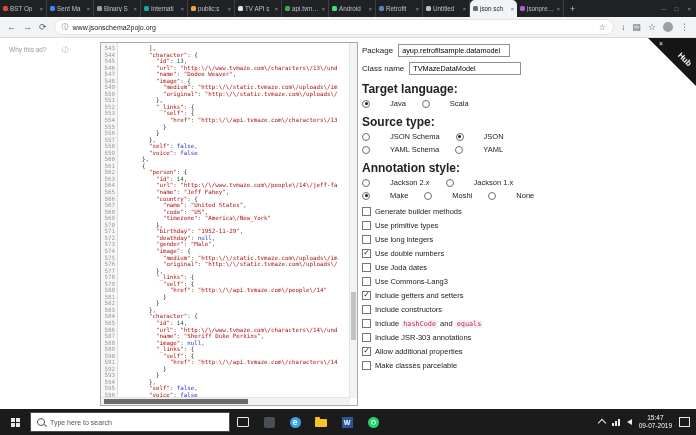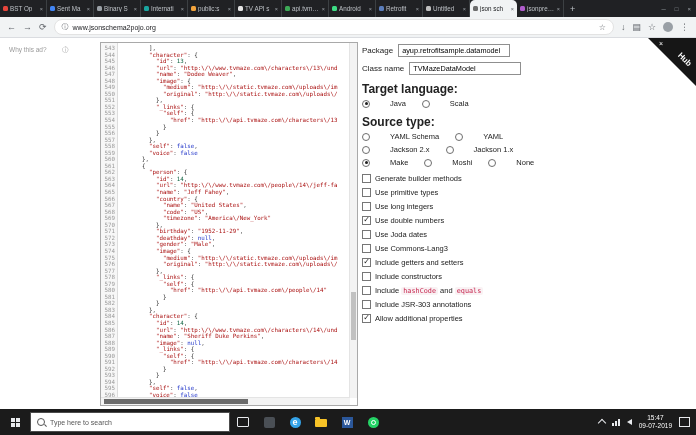--- a/index.html
+++ b/index.html
@@ -281,28 +281,39 @@
               <span class="rdot"></span>
               <span>Scala</span>
             </label>
           </div>
         </div>
       <div class="fhead">Source type:</div>
       <div id="st-opts">
           <div class="radio-row">
             <label class="radio">
               <span class="rdot"></span>
+              <span>JSON Schema</span>
+            </label>
+            <label class="radio">
+              <span class="rdot sel"></span>
+              <span>JSON</span>
+            </label>
+          </div>
+          <div class="radio-row">
+            <label class="radio">
+              <span class="rdot"></span>
               <span>YAML Schema</span>
             </label>
             <label class="radio">
               <span class="rdot"></span>
               <span>YAML</span>
             </label>
           </div>
         </div>
+      <div class="fhead">Annotation style:</div>
       <div id="as-opts">
           <div class="radio-row">
             <label class="radio">
               <span class="rdot"></span>
               <span>Jackson 2.x</span>
             </label>
             <label class="radio">
               <span class="rdot"></span>
               <span>Jackson 1.x</span>
             </label>
@@ -359,20 +370,24 @@
             <span class="cbox"></span>
             <span class="cblabel"><span>Include </span><span class="codechip">hashCode</span><span> and </span><span class="codechip">equals</span></span>
           </label>
           <label class="cbrow">
             <span class="cbox"></span>
             <span class="cblabel"><span>Include JSR-303 annotations</span></span>
           </label>
           <label class="cbrow">
             <span class="cbox">✓</span>
             <span class="cblabel"><span>Allow additional properties</span></span>
+          </label>
+          <label class="cbrow">
+            <span class="cbox"></span>
+            <span class="cblabel"><span>Make classes parcelable</span></span>
           </label>
         </div>
     </div>
 
     <div class="ribbon">
       <div class="tri"></div>
       <span class="rib-x">×</span>
       <span class="rib-label">Hub</span>
     </div>
 

